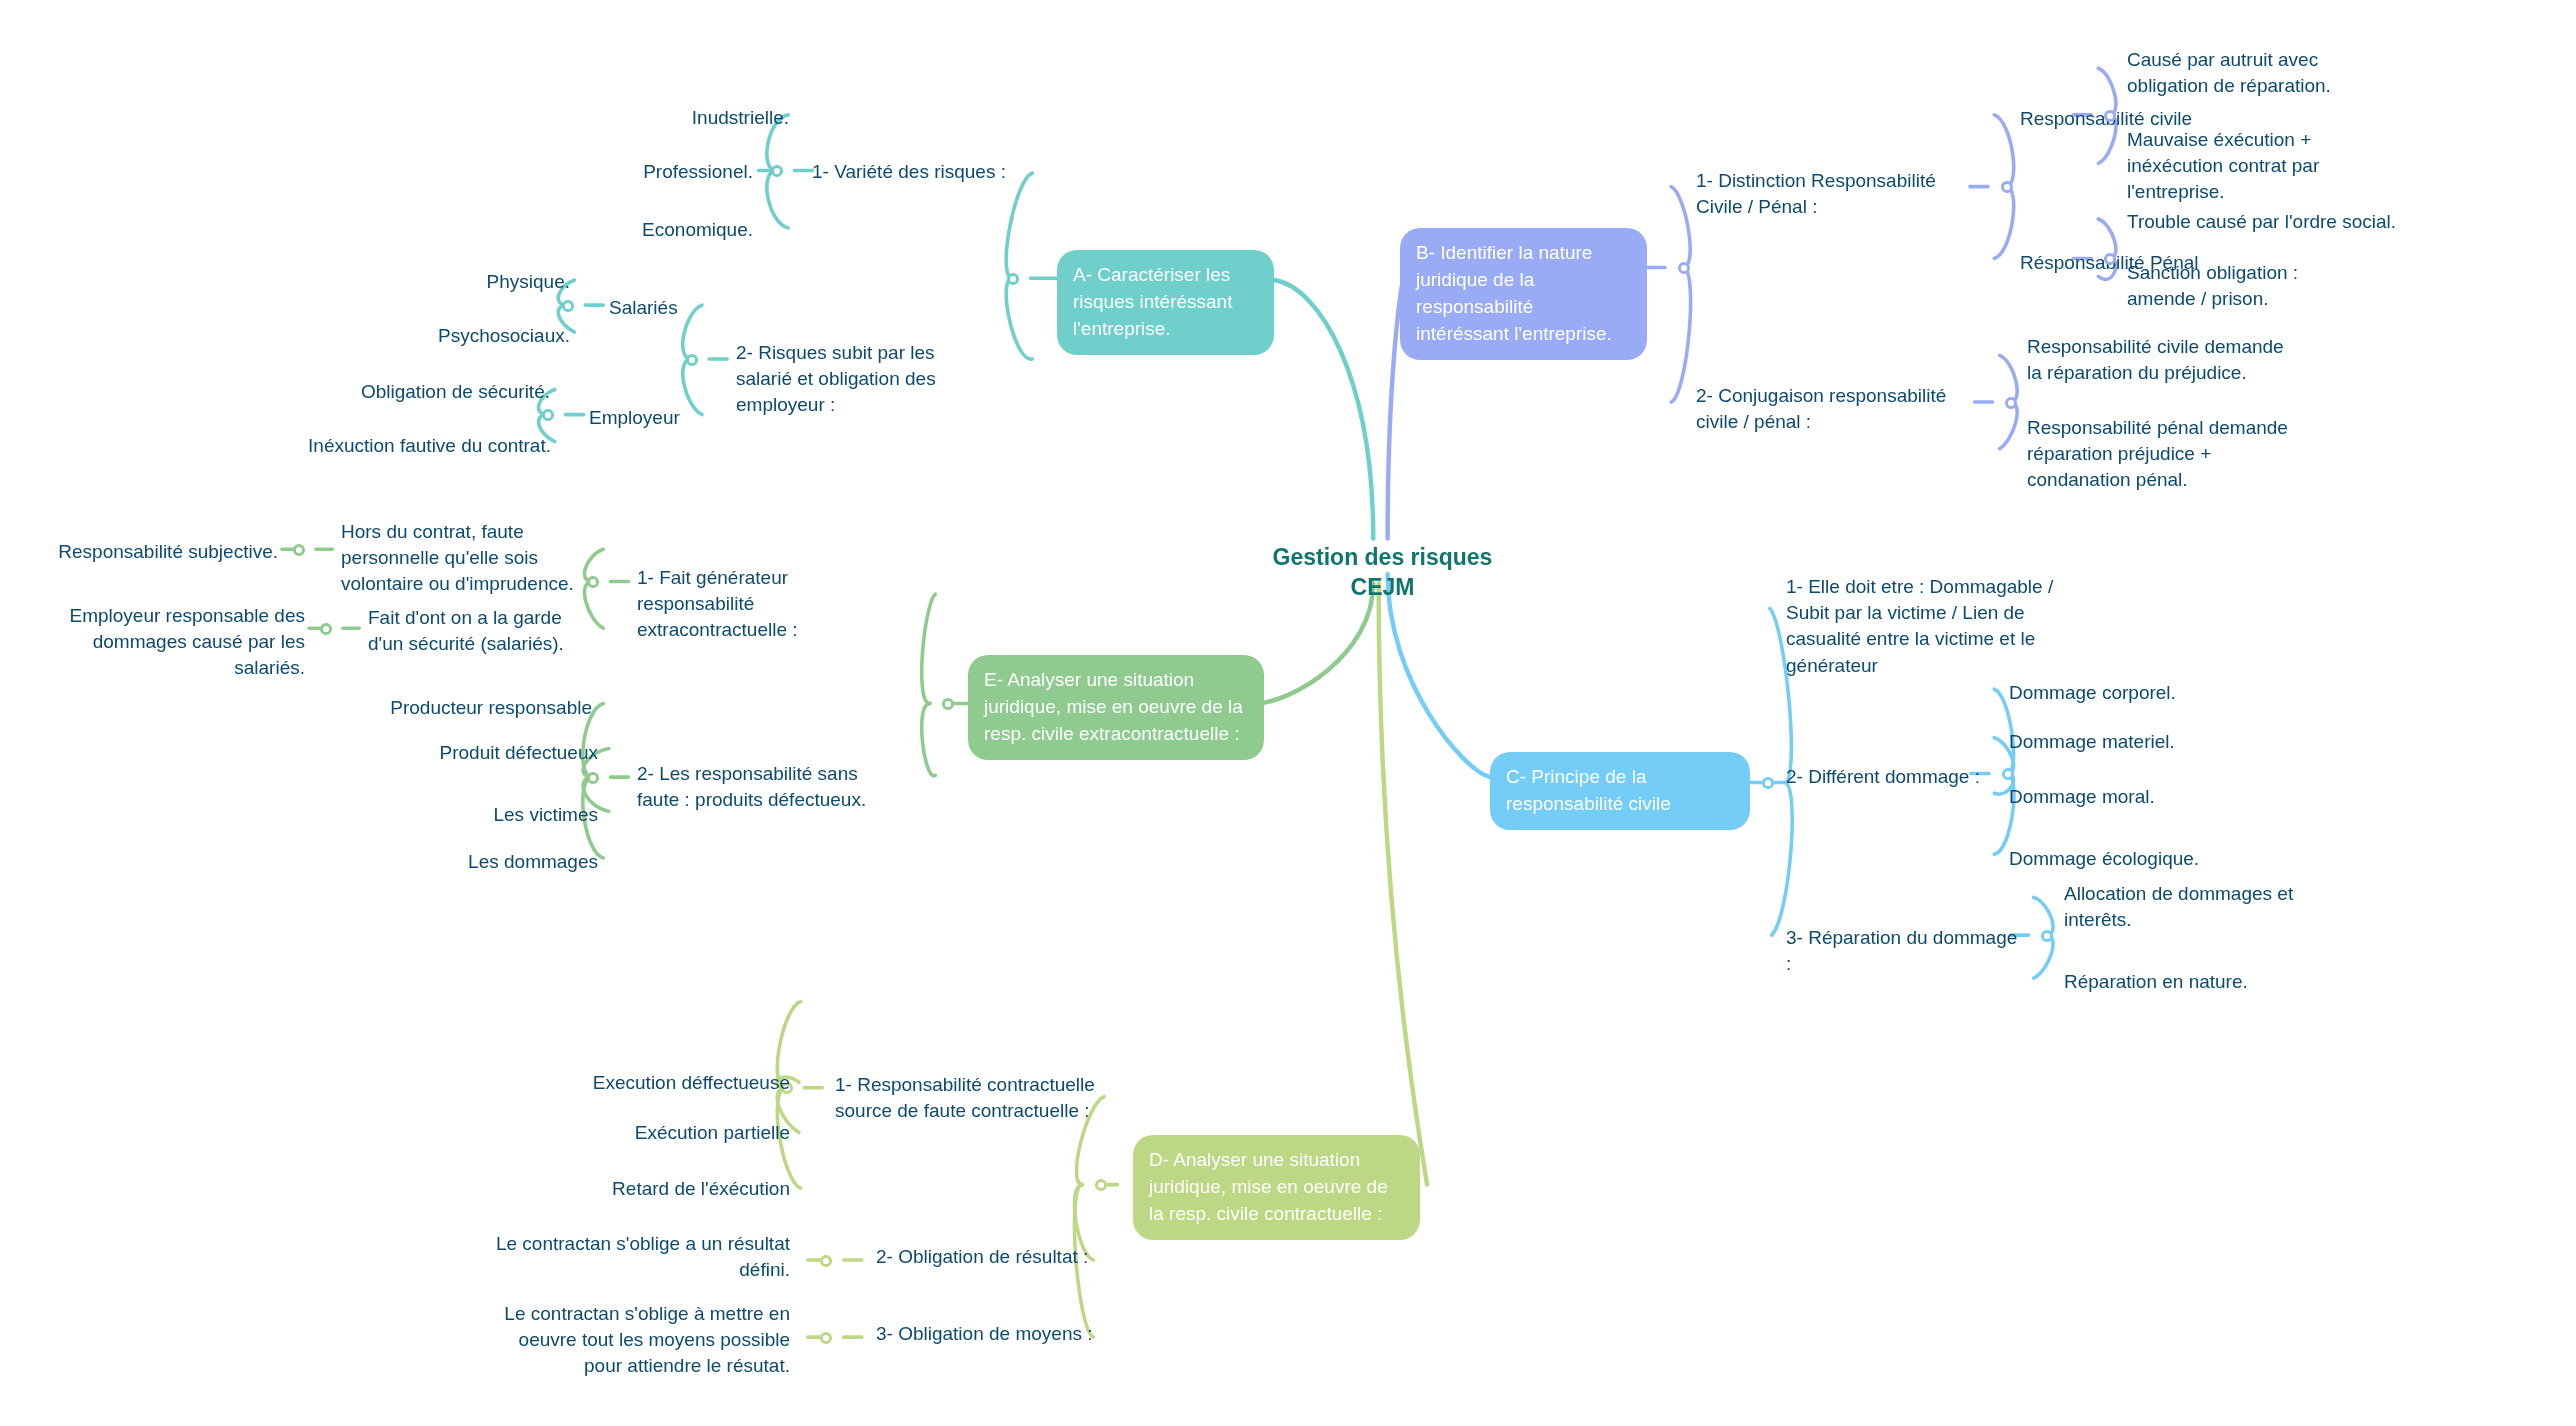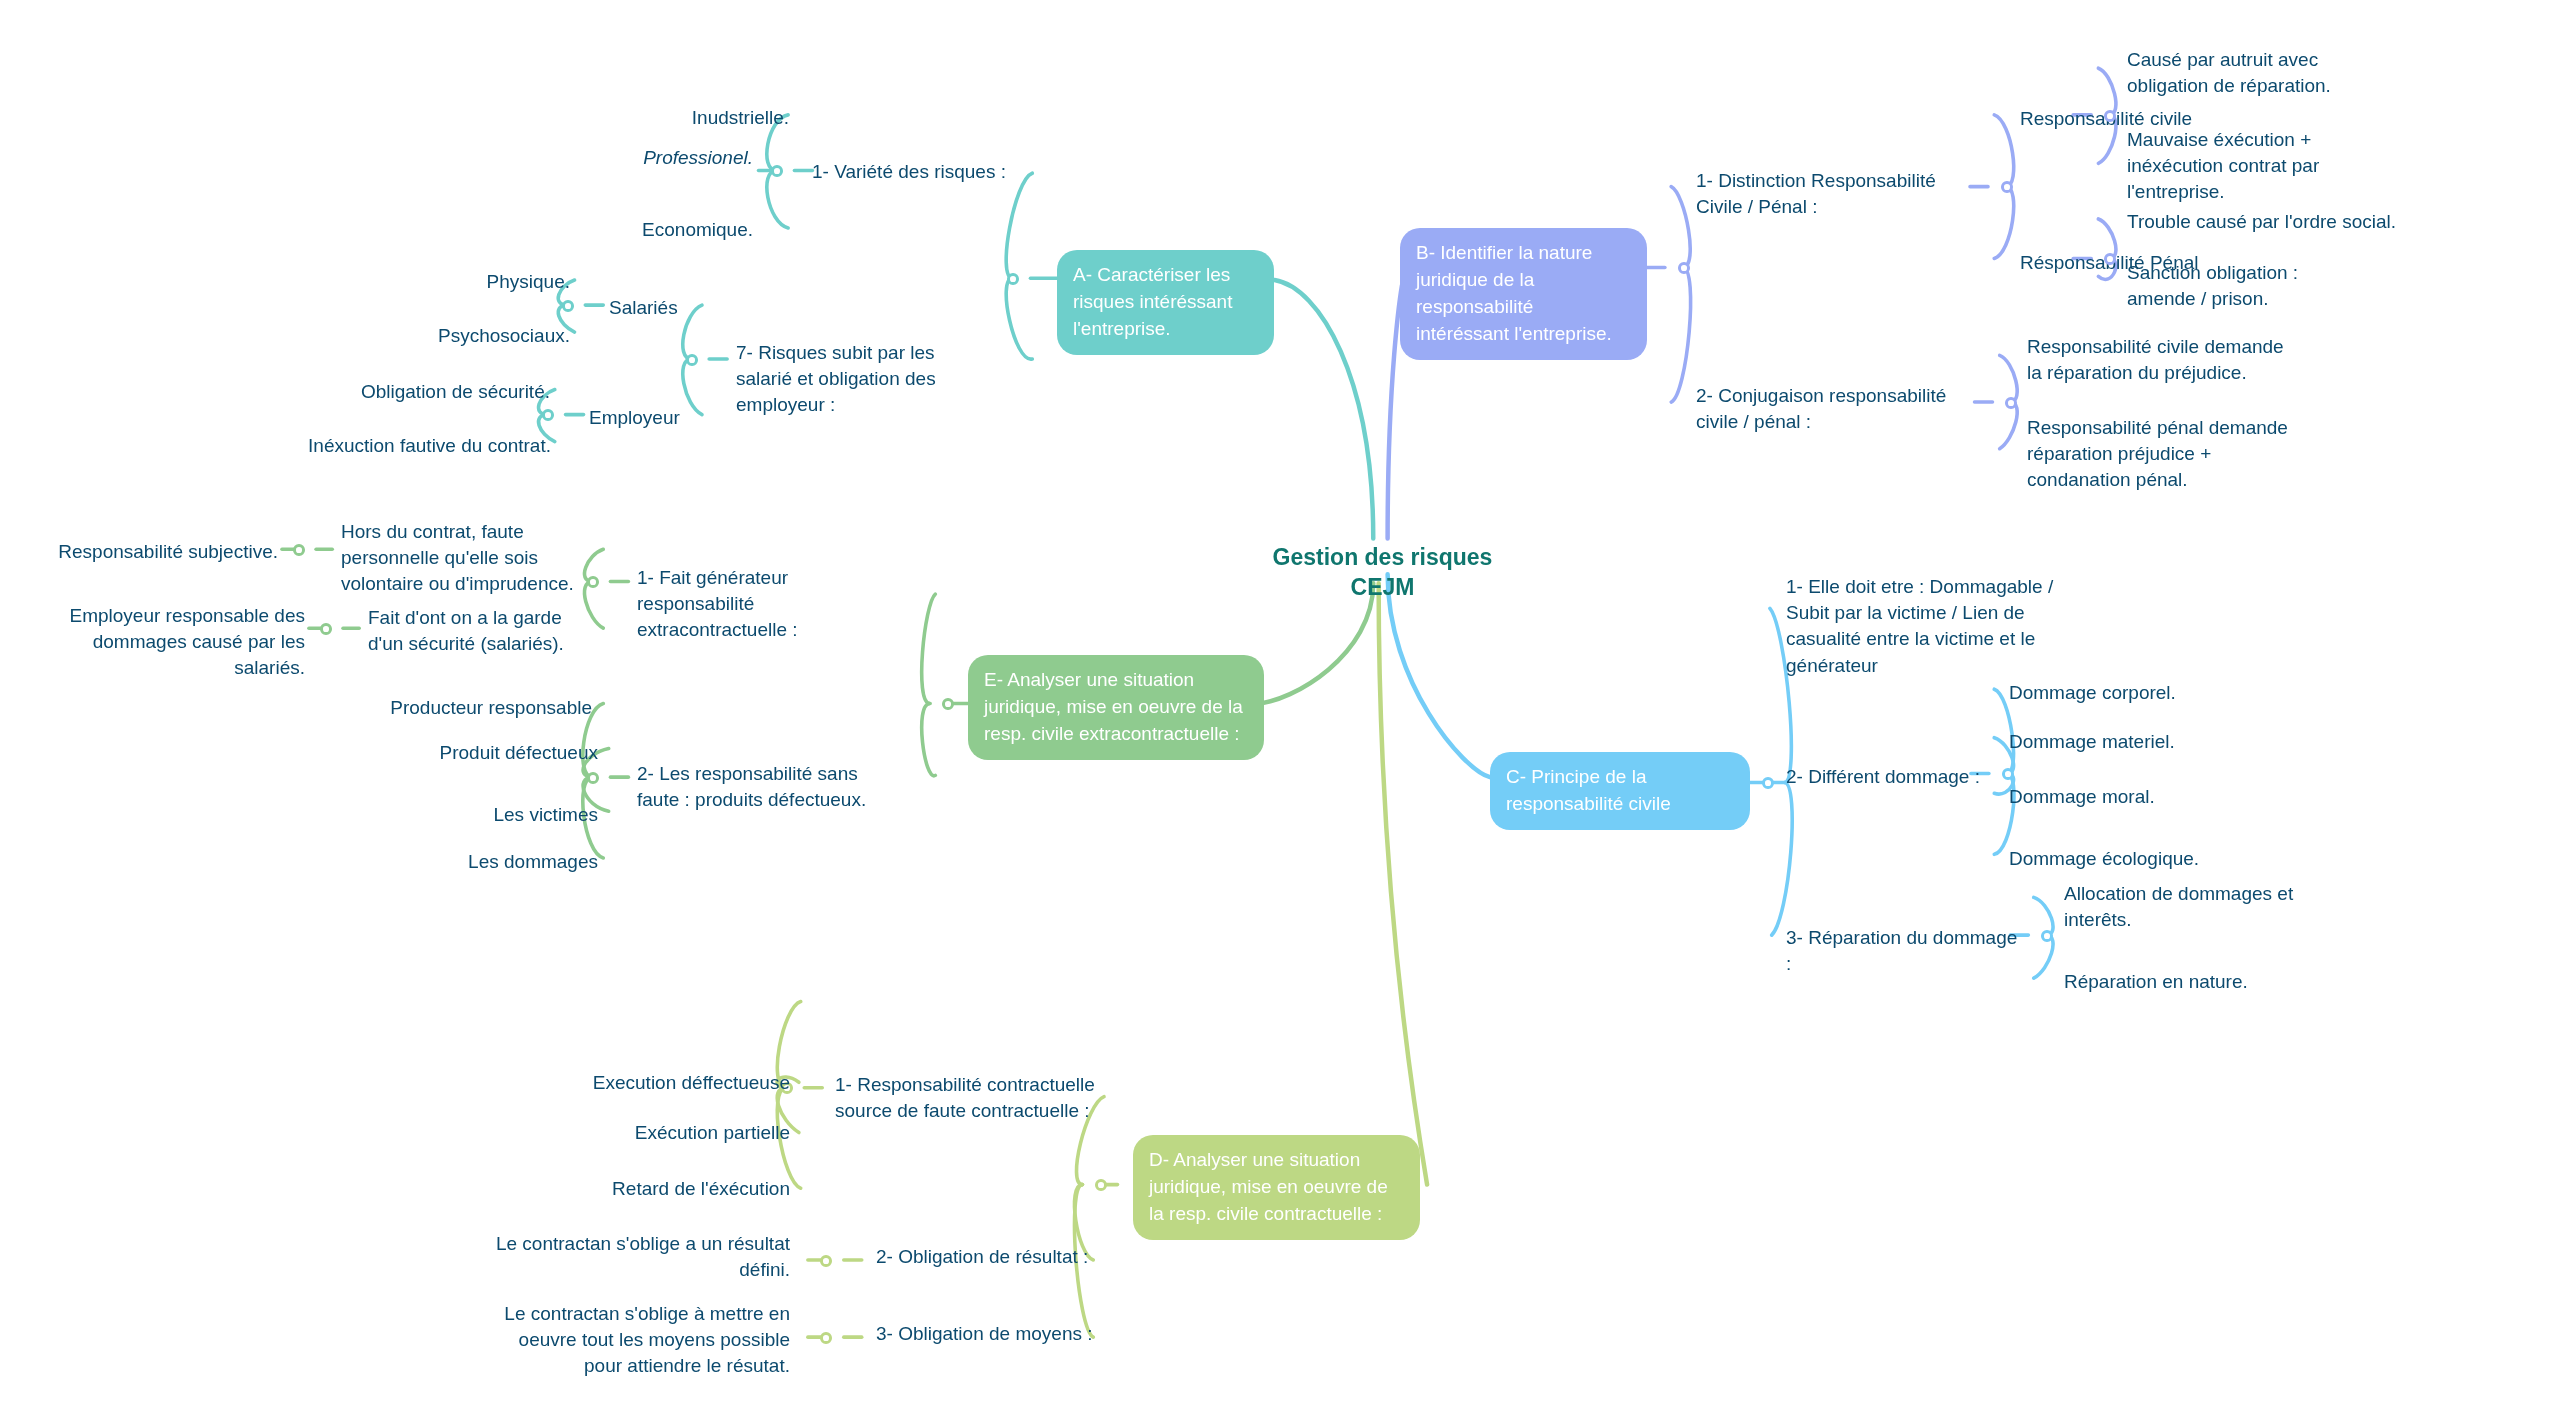--- a/index.html
+++ b/index.html
@@ -166,24 +166,24 @@
 
   <div class="center-title" style="left:1239px; top:543px; width:287px;">Gestion des risques
 CEJM</div>
 
   <div class="topic teal" style="left:1057px; top:250px; width:217px;">A- Caractériser les risques intéréssant l'entreprise.</div>
   <div class="dot teal" style="left:1007px; top:273px; width:11.7px; height:11.7px;"></div>
 
   <div class="leaf r" style="left:812px; top:159px; width:0; white-space:nowrap; text-align:left;">1- Variété des risques :</div>
   <div class="dot teal" style="left:771px; top:165px; width:11.7px; height:11.7px;"></div>
   <div class="leaf r" style="left:539px; top:105px; width:250px;">Inudstrielle.</div>
-  <div class="leaf r" style="left:539px; top:145px; width:214px;font-style:italic;">Professionel.</div>
+  <div class="leaf r" style="left:539px; top:159px; width:214px;">Professionel.</div>
   <div class="leaf r" style="left:539px; top:217px; width:214px;">Economique.</div>
 
-  <div class="leaf l" style="left:736px; top:340px; width:233px;">7- Risques subit par les salarié et obligation des employeur :</div>
+  <div class="leaf l" style="left:736px; top:340px; width:233px;">2- Risques subit par les salarié et obligation des employeur :</div>
   <div class="dot teal" style="left:686px; top:354px; width:11.7px; height:11.7px;"></div>
 
   <div class="leaf l" style="left:609px; top:295px; width:108px;">Salariés</div>
   <div class="dot teal" style="left:562px; top:300px; width:11.7px; height:11.7px;"></div>
   <div class="leaf r" style="left:296px; top:269px; width:274px;">Physique.</div>
   <div class="leaf r" style="left:296px; top:323px; width:274px;">Psychosociaux.</div>
 
   <div class="leaf l" style="left:589px; top:405px; width:126px;">Employeur</div>
   <div class="dot teal" style="left:542px; top:409px; width:11.7px; height:11.7px;"></div>
   <div class="leaf r" style="left:251px; top:379px; width:299px;">Obligation de sécurité.</div>

